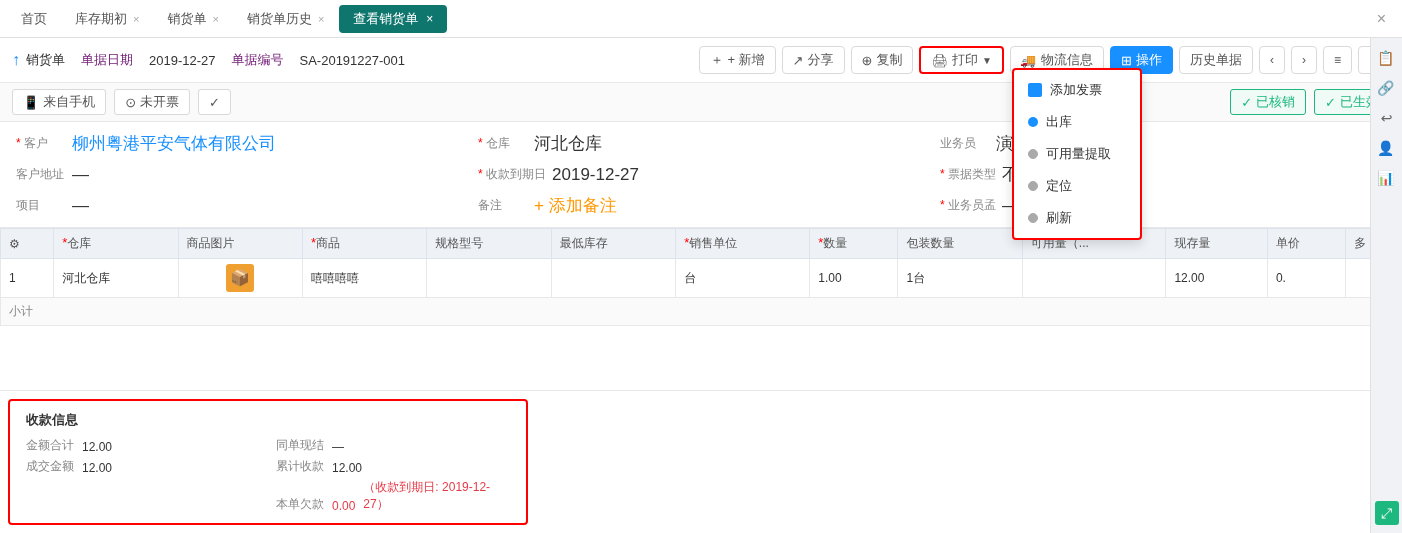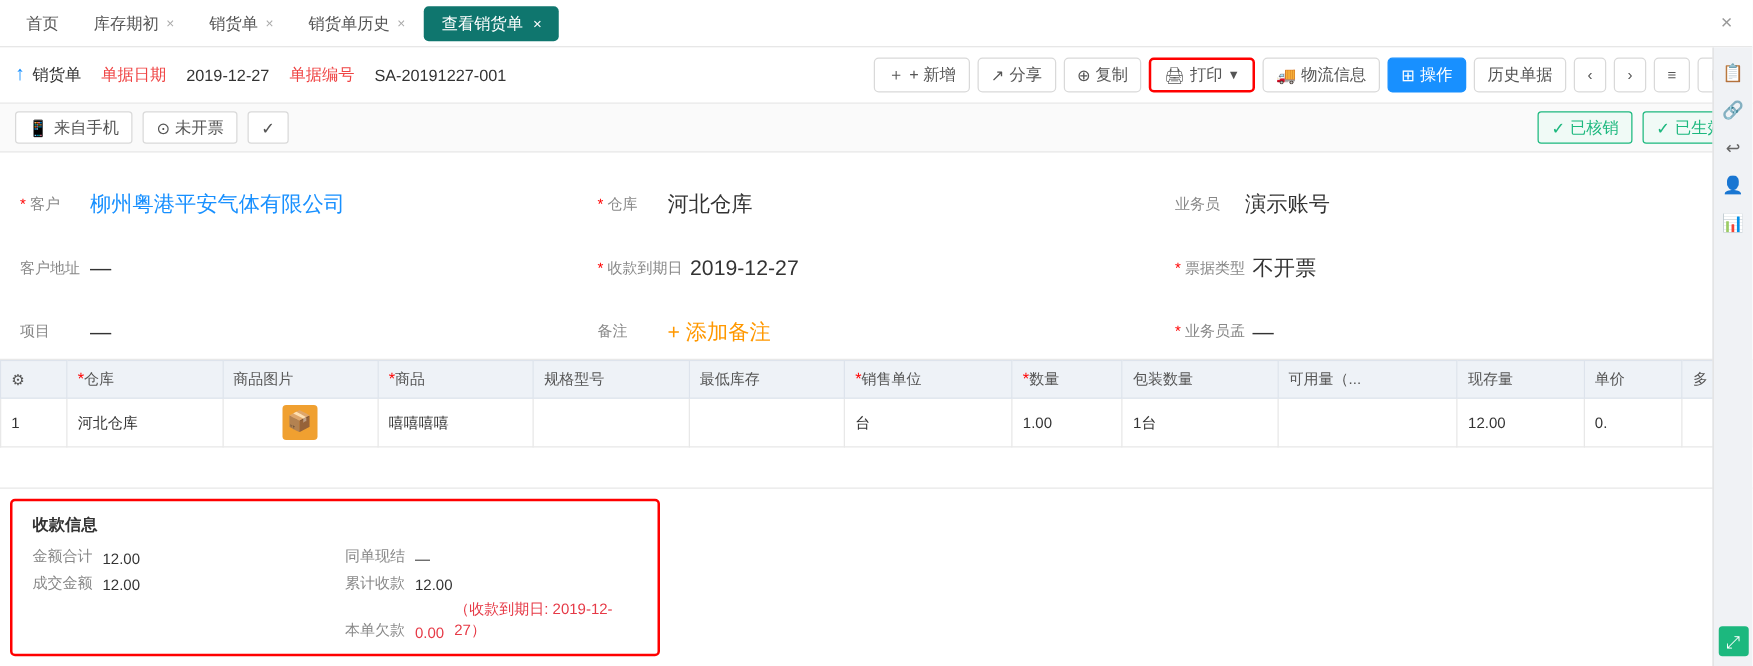--- a/index.html
+++ b/index.html
@@ -56,21 +56,21 @@
       gap: 16px;
       position: relative;
     }
     .doc-title {
       display: flex; align-items: center; gap: 6px;
       font-size: 14px; font-weight: 500; color: #333;
     }
     .doc-title .icon { color: #1890ff; font-size: 16px; }
     .doc-meta { display: flex; align-items: center; gap: 16px; color: #555; }
     .doc-meta span { font-size: 13px; }
-    .doc-meta .label { color: #ef4444; }
+    .doc-meta .label { color: #701a75; }
     .doc-meta .value { color: #333; }
 
     .toolbar-right {
       margin-left: auto;
       display: flex; align-items: center; gap: 6px;
     }
     .toolbar-btn {
       display: flex; align-items: center; gap: 4px;
       padding: 4px 10px;
       border: 1px solid #d9d9d9;
@@ -121,21 +121,21 @@
 
     
     .form-area {
       padding: 10px 16px;
       display: grid;
       grid-template-columns: 1fr 1fr 1fr;
       gap: 8px 16px;
       border-bottom: 1px solid #e8e8e8;
     }
     .field-row {
-      display: flex; align-items: center; gap: 6px; margin-top: 20px;
+      display: flex; align-items: center; gap: 6px;
     }
     .field-label {
       color: #888; font-size: 12px; white-space: nowrap; min-width: 50px;
     }
     .field-label.required::before { content: "* "; color: red; }
     .field-value { color: #333; font-size: 17px; }
     .field-value.link { color: #1890ff; cursor: pointer; }
 
     
     .table-area { flex: 1; overflow: auto; }
@@ -307,20 +307,42 @@
         </button>
         <button class="toolbar-btn">
           <span>历史单据</span>
         </button>
         <button class="toolbar-btn">‹</button>
         <button class="toolbar-btn">›</button>
         <button class="toolbar-btn">≡</button>
         <button class="toolbar-btn">⊞</button>
       </div>
 
+      <div class="dropdown-menu" style="border: 2px solid red; top:30px; right:260px;">
+        <div class="dropdown-item">
+          <span class="icon-sq" style="background:#1890ff;"></span>
+          <span>添加发票</span>
+        </div>
+        <div class="dropdown-item">
+          <span class="dot blue"></span>
+          <span>出库</span>
+        </div>
+        <div class="dropdown-item">
+          <span class="dot" style="background:#aaa;border:1px solid #aaa;"></span>
+          <span>可用量提取</span>
+        </div>
+        <div class="dropdown-item">
+          <span class="dot" style="background:#aaa;border:1px solid #aaa;"></span>
+          <span>定位</span>
+        </div>
+        <div class="dropdown-item">
+          <span class="dot" style="background:#aaa;border:1px solid #aaa;"></span>
+          <span>刷新</span>
+        </div>
+      </div>
     </div>
 
     <div class="action-bar">
       <button class="action-btn">
         <span>📱</span>
         <span>来自手机</span>
       </button>
       <button class="action-btn">
         <span>⊙</span>
         <span>未开票</span>
@@ -408,20 +430,23 @@
             <td></td>
             <td></td>
             <td>台</td>
             <td>1.00</td>
             <td>1台</td>
             <td></td>
             <td>12.00</td>
             <td>0.</td>
             <td></td>
           </tr>
+          <tr class="subtotal">
+            <td colspan="13">小计</td>
+          </tr>
         </tbody>
       </table>
     </div>
 
     <div class="bottom-area">
       <div class="payment-info">
         <div class="payment-title">收款信息</div>
         <div class="payment-grid">
           <div class="payment-row">
             <span class="payment-label">金额合计</span>

